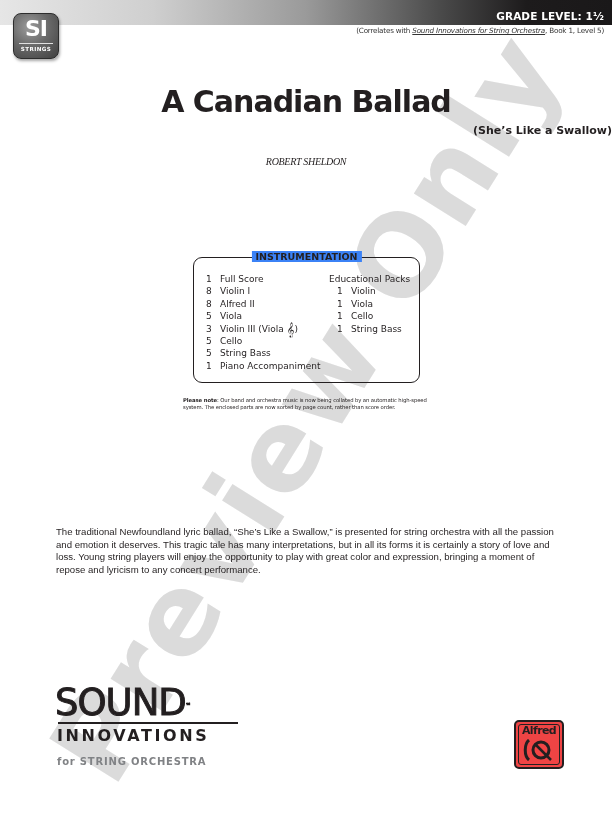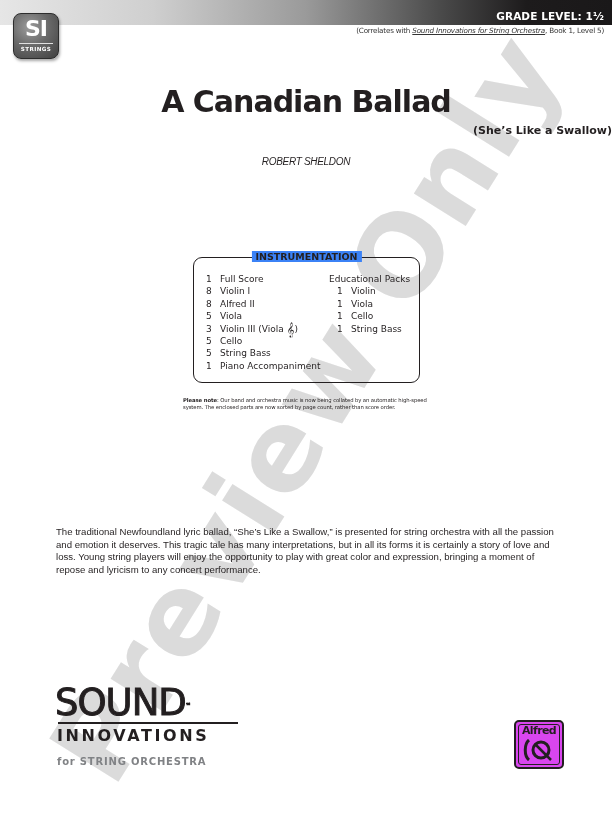--- a/index.html
+++ b/index.html
@@ -54,21 +54,21 @@
       position: absolute; left: 0; right: 0; top: 84px; text-align: center;
       font-family: "DejaVu Sans", sans-serif; font-weight: bold; font-size: 30px;
       letter-spacing: -1px; color: #231f20;
     }
     .subtitle {
       position: absolute; left: 0; right: 0; top: 124px; text-align: right;
       font-family: "DejaVu Sans", sans-serif; font-weight: bold; font-size: 11px; color: #231f20;
     }
     .composer {
       position: absolute; left: 0; right: 0; top: 156px; text-align: center;
-      font-family: Liberation Sans, sans-serif; font-style: italic; font-size: 10px; color: #231f20;
+      font-family: Liberation Serif, serif; font-style: italic; font-size: 10px; color: #231f20;
       letter-spacing: -0.3px;
     }
     .instr-box {
       position: absolute; left: 193px; top: 257px; width: 225px; height: 124px;
       border: 1px solid #231f20; border-radius: 9px;
     }
     .instr-title {
       position: absolute; left: 50%; top: -7px; transform: translateX(-50%);
       background: #3b82f6; padding: 0 4px;
       font-family: "DejaVu Sans", sans-serif; font-weight: bold; font-size: 9.5px; white-space: nowrap;
@@ -100,21 +100,21 @@
     .si-brand .innov {
       font-family: "DejaVu Sans", sans-serif; font-weight: bold; font-size: 16px; letter-spacing: 2.6px;
       color: #231f20; line-height: 18px; margin-left: 2px;
     }
     .si-brand .forstring {
       font-family: "DejaVu Sans", sans-serif; font-weight: bold; font-size: 10px; letter-spacing: 0.8px;
       color: #808285; margin-top: 11px; margin-left: 2px;
     }
     .alfred {
       position: absolute; left: 514px; top: 720px; width: 46px; height: 45px;
-      border: 2px solid #231f20; border-radius: 5px; background: #d946ef;
+      border: 2px solid #231f20; border-radius: 5px; background: #ef4444;
     }
     .alfred .inner {
       position: absolute; left: 2px; top: 2px; right: 2px; bottom: 2px; border: 1px solid #231f20; border-radius: 3px;
     }
     .alfred .word {
       position: absolute; left: 0; right: 0; top: 2px; text-align: center;
       font-family: "DejaVu Sans", sans-serif; font-weight: bold; font-size: 11px; letter-spacing: -0.6px;
     }
     .alfred svg { position: absolute; left: 7px; top: 17px; }
   </style>

